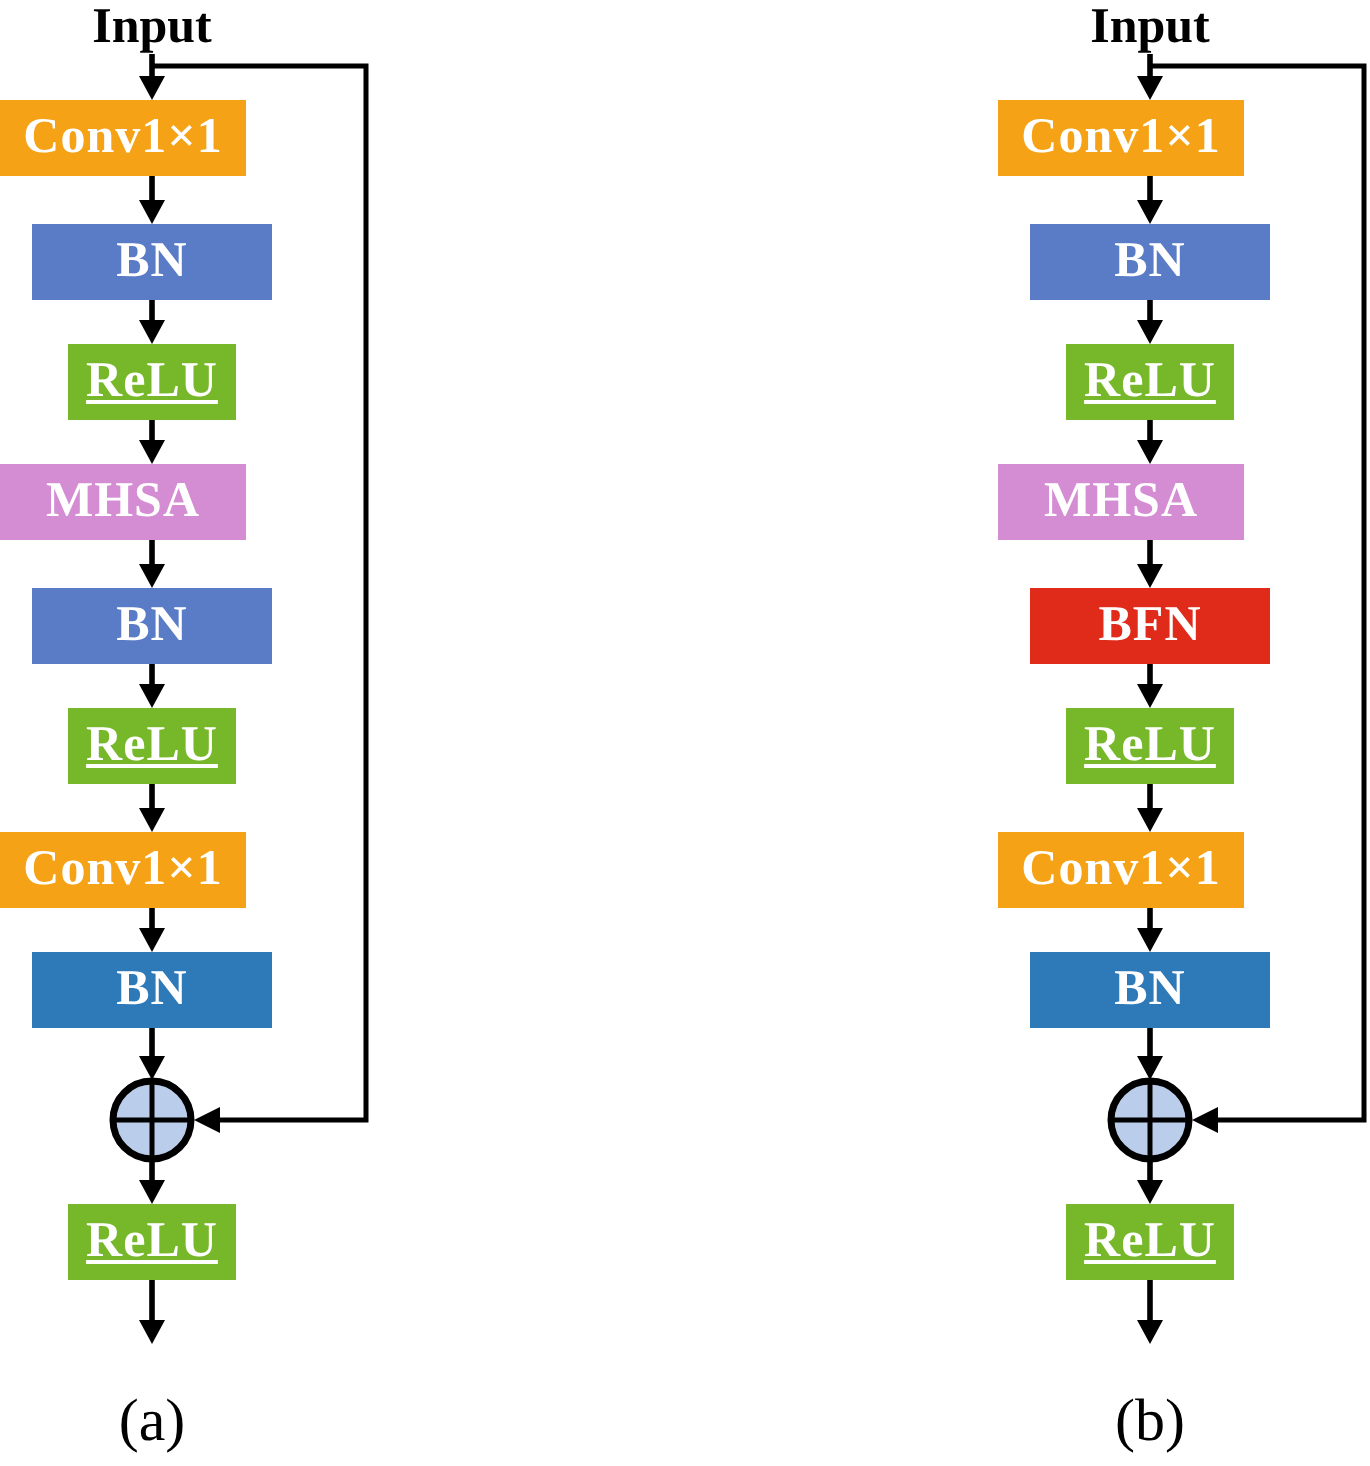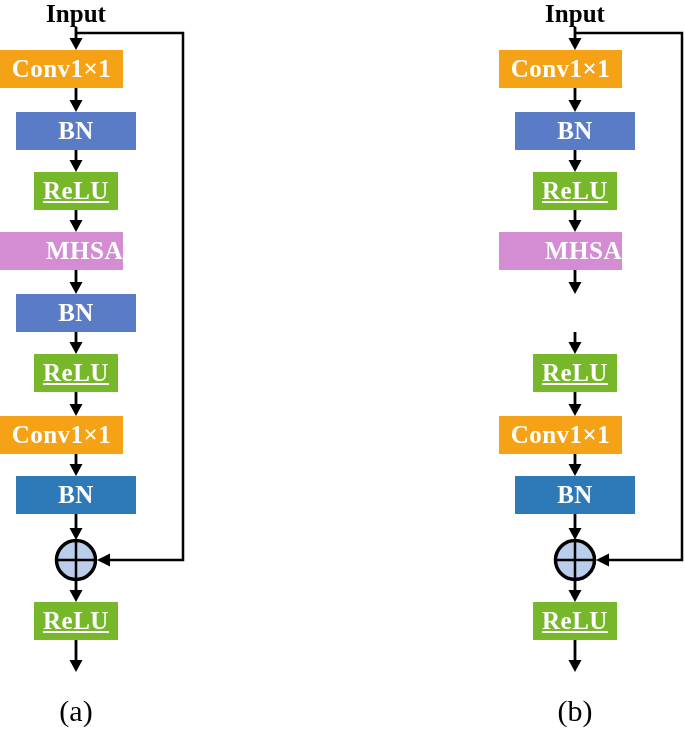--- a/index.html
+++ b/index.html
@@ -19,21 +19,21 @@
                  text-align: center; font-weight: bold; font-size: 25px;
                  line-height: 28px; color: #000; }
 
   .blk { position: absolute; height: 38px; text-align: center;
          line-height: 38px; color: #ffffff; font-weight: bold;
          font-size: 25px; letter-spacing: 0.5px; }
   .w-wide   { left: 31px; width: 123px; }
   .w-mid    { left: 47px; width: 120px; text-align: center; }
   .w-narrow { left: 65px; width: 84px; text-decoration: underline; }
   .t1 { top: 50px; }  .t2 { top: 112px; } .t3 { top: 172px; }
-  .t4 { top: 232px; text-align: right; } .t5 { top: 294px; } .t6 { top: 354px; }
+  .t4 { top: 232px; } .t5 { top: 294px; } .t6 { top: 354px; }
   .t7 { top: 416px; } .t8 { top: 476px; } .t9 { top: 602px; }
 
   .caption { position: absolute; top: 694px; left: 0; width: 214px;
              text-align: center; font-size: 30px; color: #000; }
 </style>
 </head>
 <body>
 
 <div class="col" id="col-a">
   <svg class="wires" width="216" height="733" viewBox="0 0 216 733">
@@ -117,19 +117,20 @@
     <line x1="107" y1="640" x2="107" y2="661" stroke-width="2.8"></line>
     <polygon points="100.5,660 113.5,660 107,672"></polygon>
   </svg>
 
   <div class="input-label">Input</div>
 
   <div class="blk w-wide t1" style="background: rgb(245, 162, 22);">Conv1×1</div>
   <div class="blk w-mid t2" style="background: rgb(90, 124, 198);">BN</div>
   <div class="blk w-narrow t3" style="background: rgb(119, 184, 42);">ReLU</div>
   <div class="blk w-wide t4" style="background: rgb(212, 140, 211);">MHSA</div>
+  <div class="blk w-mid t5" style="background: rgb(224, 43, 27);">BFN</div>
   <div class="blk w-narrow t6" style="background: rgb(119, 184, 42);">ReLU</div>
   <div class="blk w-wide t7" style="background: rgb(245, 162, 22);">Conv1×1</div>
   <div class="blk w-mid t8" style="background: rgb(46, 121, 184);">BN</div>
   <div class="blk w-narrow t9" style="background: rgb(119, 184, 42);">ReLU</div>
 
   <div class="caption">(b)</div>
 </div>
 
 </body></html>

